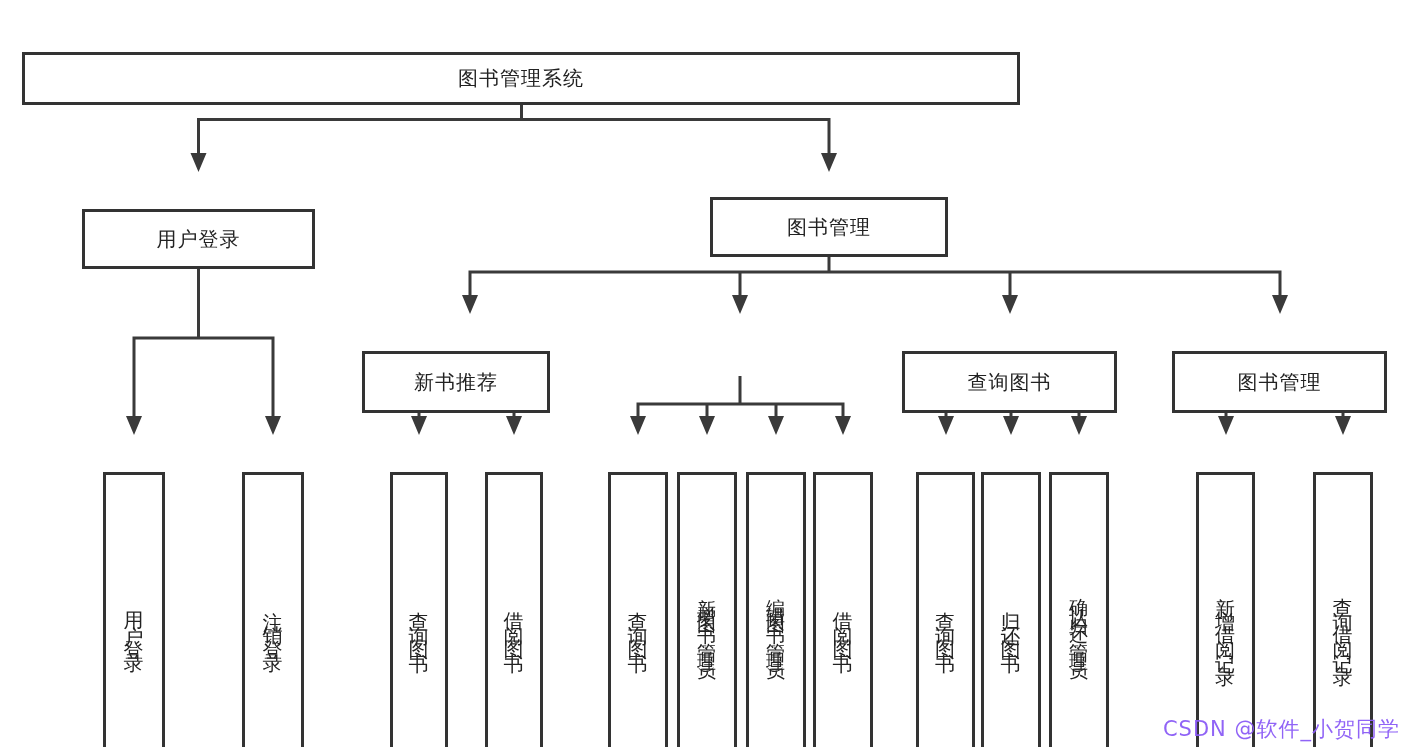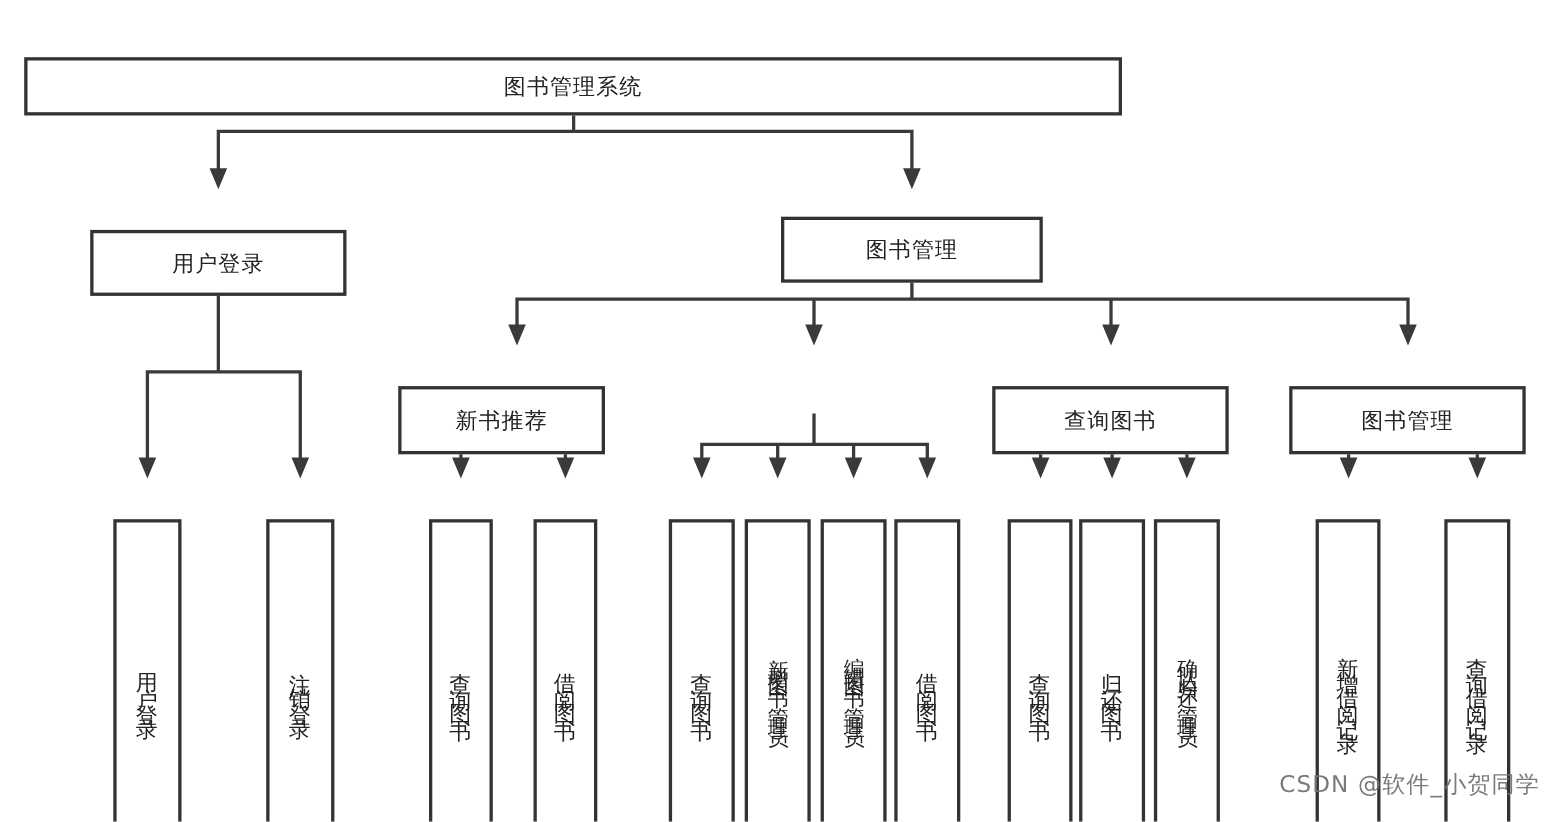--- a/index.html
+++ b/index.html
@@ -45,23 +45,23 @@
     line-height: 1;
     white-space: nowrap;
   }
   .vbox.long span {
     font-size: 19px;
     letter-spacing: 9px;
   }
   #watermark {
     position: absolute;
     right: 5px;
-    bottom: 20px;
+    bottom: 4px;
     font-size: 21px;
-    color: #737373;
+    color: #8b5cf6;
     opacity: 0.95;
     letter-spacing: 1px;
   }
 </style>
 </head>
 <body>
 
 <div id="stage">
 
   <svg id="connectors" viewBox="0 0 1405 747" xmlns="http://www.w3.org/2000/svg">

